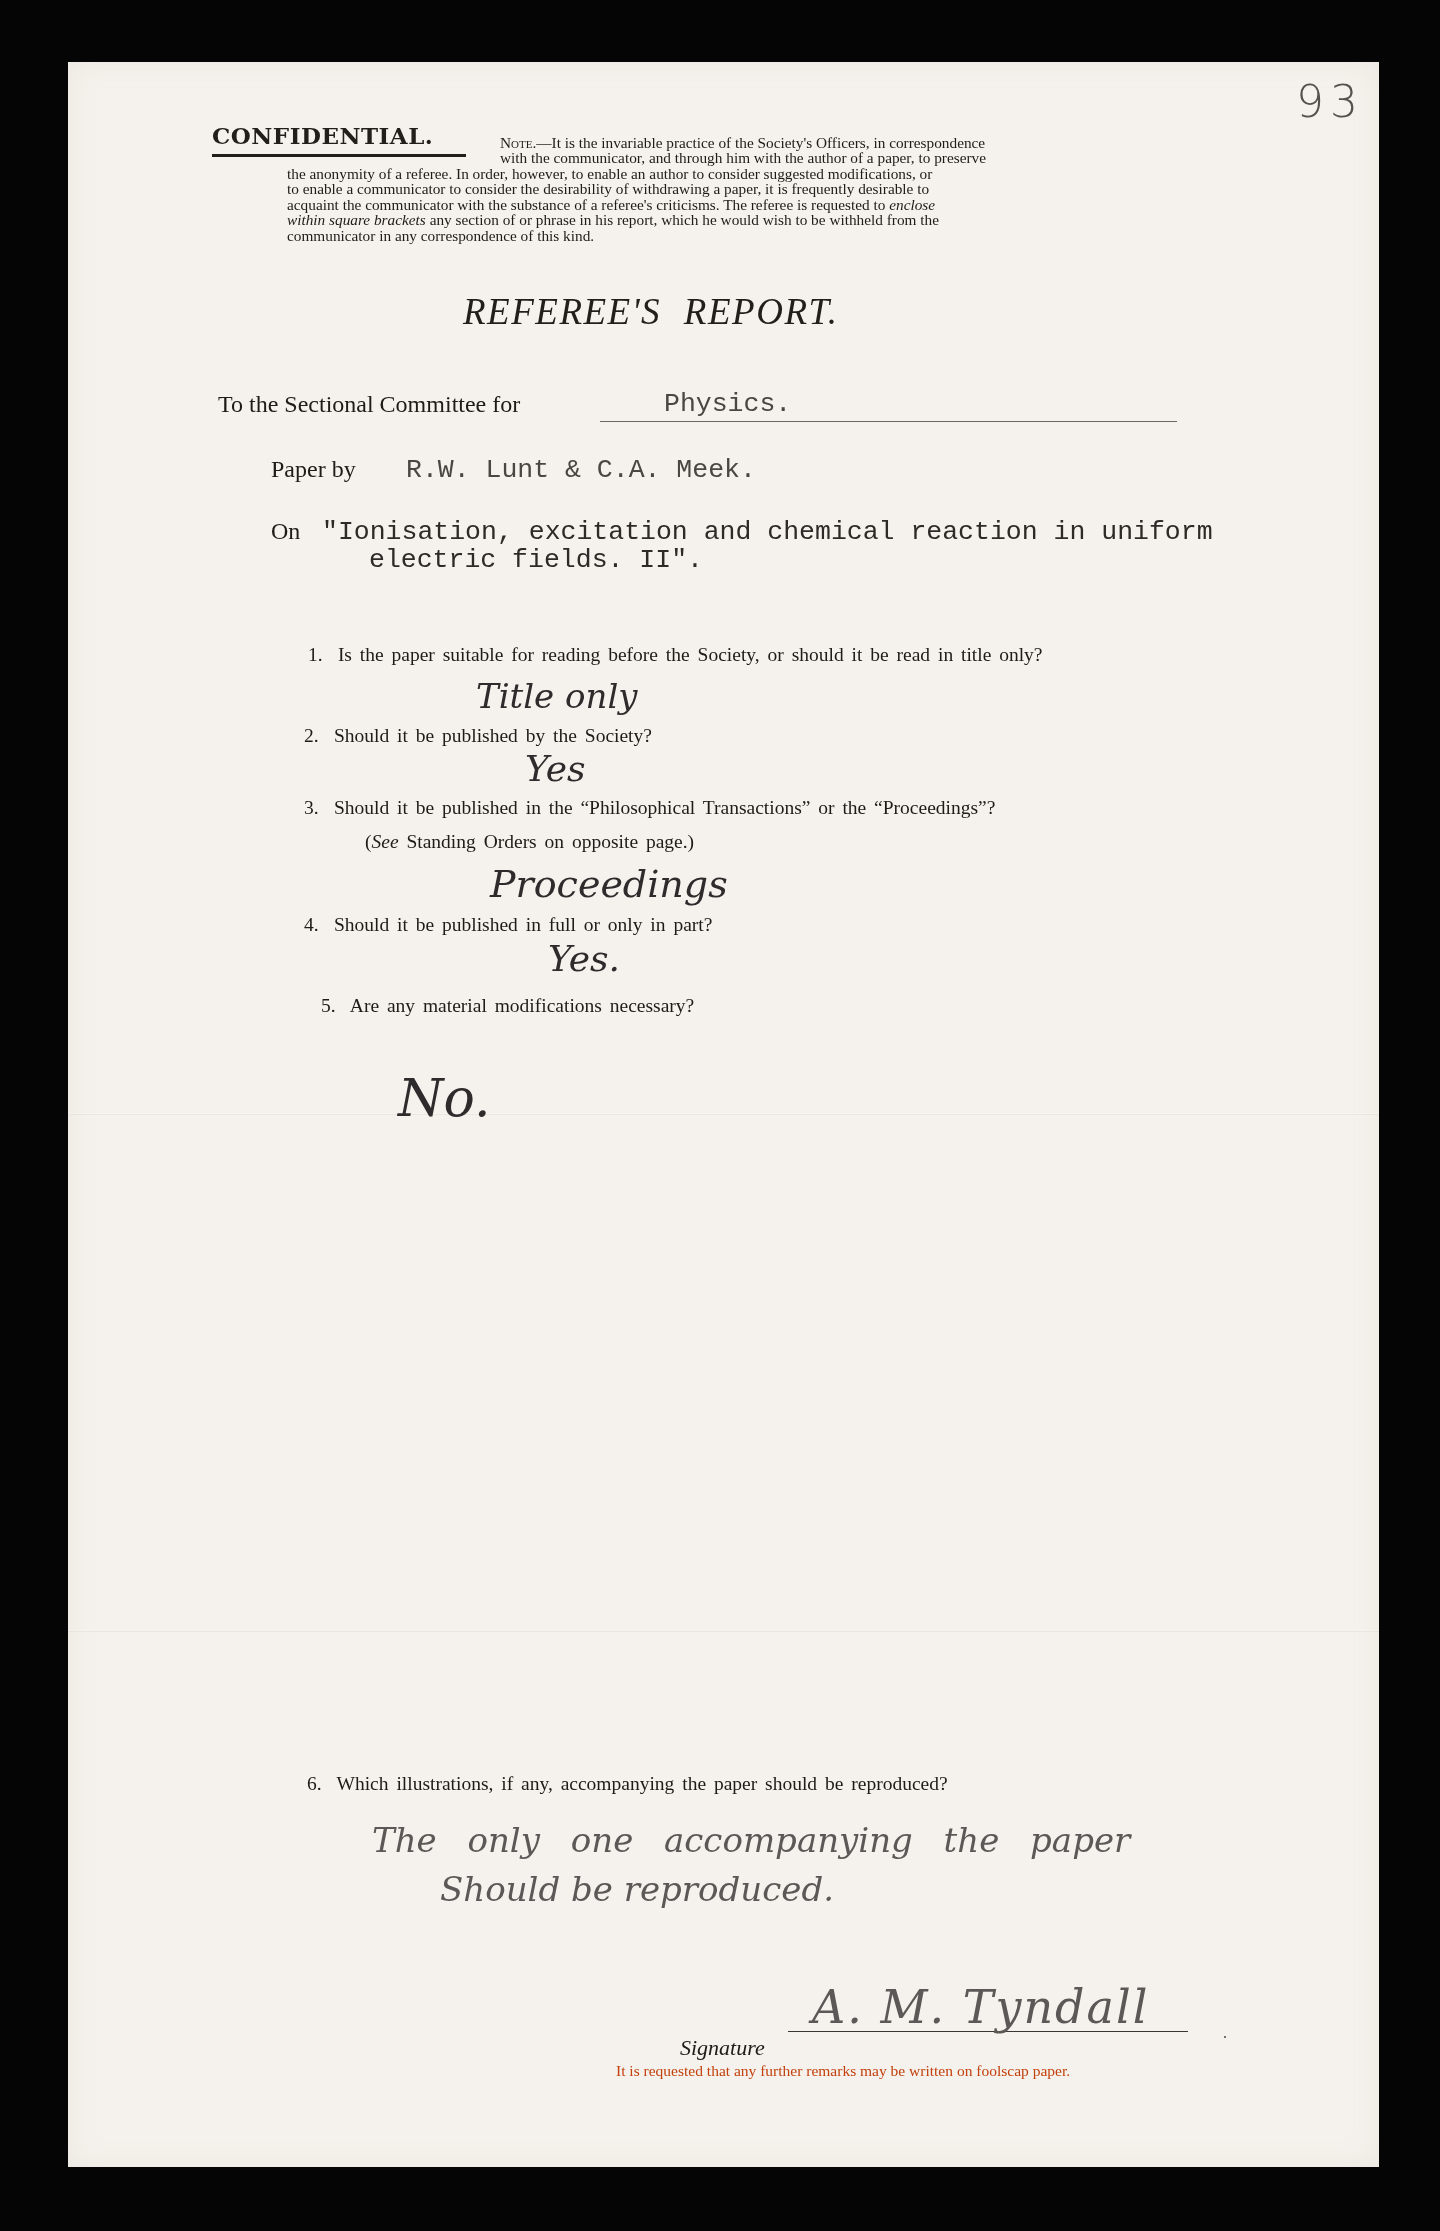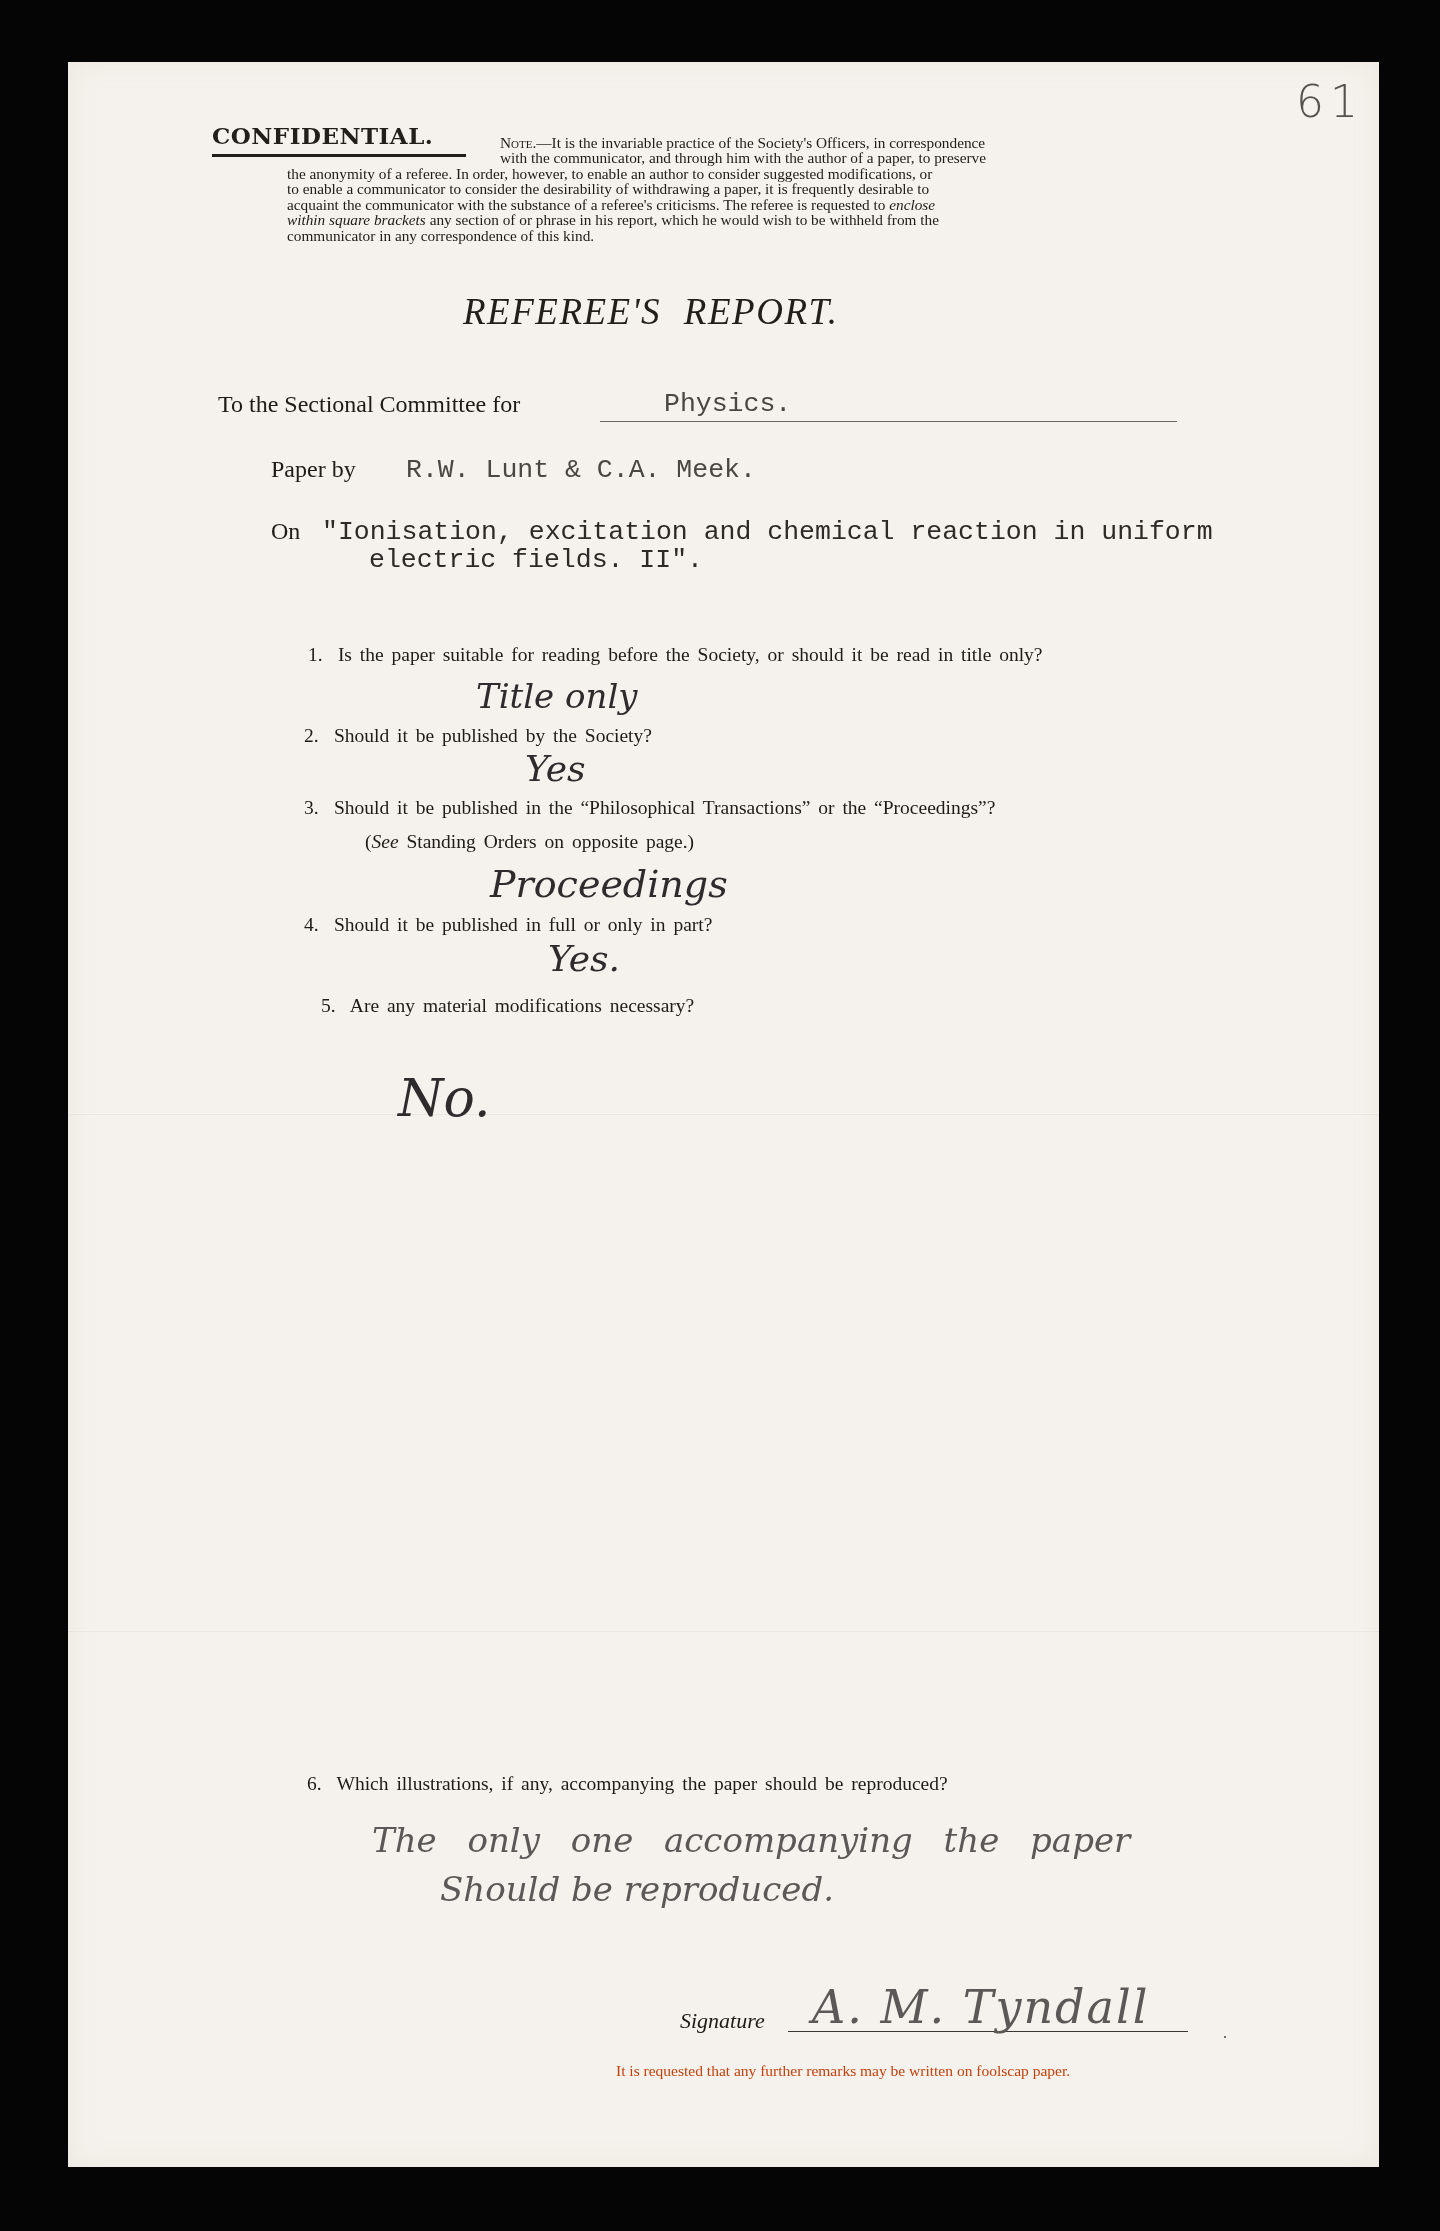--- a/index.html
+++ b/index.html
@@ -37,33 +37,33 @@
   .label { font-family:"Liberation Serif", serif; font-size:24px; color:#1e1b18; }
   .typed { font-family:"Liberation Mono", "DejaVu Sans Mono", monospace; font-size:26.5px; color:#4a4642; letter-spacing:0; }
   .typed-dark { color:#2e2a27; }
   .fill-line { position:absolute; height:1px; background:#6d6862; }
   .question { font-family:"Liberation Serif", serif; font-size:19.5px; color:#1e1b18; word-spacing:3px; }
   .question .num { display:inline-block; width:22px; }
   .hand {
     font-family:"DejaVu Serif", serif; font-style:italic; color:#2d2b2c; font-weight:normal;
   }
   .hand-light { color:#5b5957; }
-  .sig-label { font-family:"Liberation Serif", serif; font-style:italic; font-size:22px; color:#1e1b18; }
+  .sig-label { font-family:"Liberation Serif", serif; font-style:italic; font-size:22px; color:#1e1b18;margin-top:27px; }
   .footer { font-family:"Liberation Serif", serif; font-size:15.5px; color:#c2410c; }
   .dot { position:absolute; width:2px; height:2px; background:#444; border-radius:50%; }
 </style>
 </head>
 <body>
 
 <div class="paper">
   <div class="fold-h" style="top:1051px;"></div>
   <div class="fold-h" style="top:1568px;"></div>
 </div>
 
-<div class="abs page-number" style="left:1296px; top:76px;">61</div>
+<div class="abs page-number" style="left:1296px; top:76px;">93</div>
 
 <div class="abs confidential" style="left:212px; top:122px;">CONFIDENTIAL.</div>
 <div class="conf-underline" style="left:212px; top:154px; width:254px;"></div>
 
 <div>
   <div class="abs note" style="left:500px; top:135px;">
     <span class="sc">Note.</span><span>—It is the invariable practice of the Society's Officers, in correspondence</span>
   </div>
   <div class="abs note" style="left:500px; top:150px;">with the communicator, and through him with the author of a paper, to preserve</div>
   <div class="abs note" style="left:287px; top:166px;">the anonymity of a referee.   In order, however, to enable an author to consider suggested modifications, or</div>

